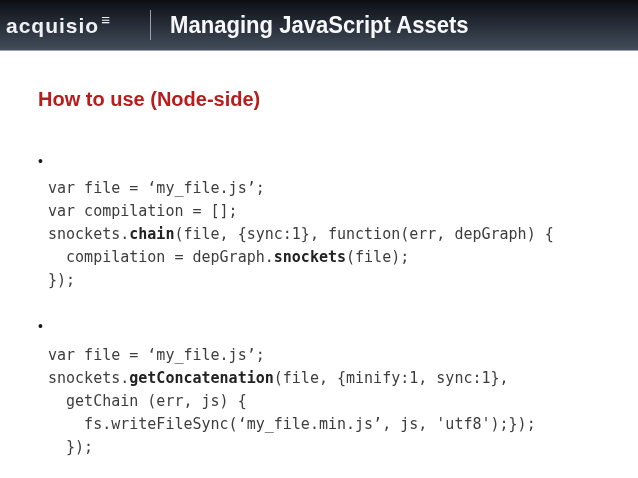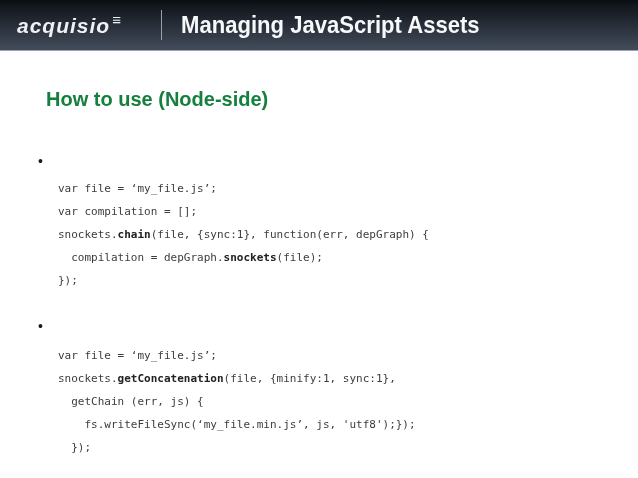--- a/index.html
+++ b/index.html
@@ -21,25 +21,24 @@
   .topbar {
     height: 50px;
     display: flex;
     align-items: center;
     background: linear-gradient(180deg,
       #0a0d11 0%, #12161d 10%, #1b2028 28%,
       #2a313c 55%, #3a4350 85%, #424c5a 100%);
     border-bottom: 1px solid #9aa3ad;
   }
   .logo {
-    margin-left: 17px;
+    margin-left: 6px;
     display: flex;
     align-items: flex-end;
     white-space: nowrap;
-    font-style: italic;
   }
   .logo-text {
     color: #eef1f4;
     font-weight: bold;
     font-size: 21px;
     letter-spacing: 1px;
     line-height: 1;
   }
   .logo-mark {
     color: #eef1f4;
@@ -65,46 +64,46 @@
     letter-spacing: 0px;
     transform: scaleX(0.92);
     transform-origin: left center;
     white-space: nowrap;
   }
   
   .content {
     padding-left: 38px;
   }
   .heading {
-    margin: 36px 0 0 8px;
+    margin: 36px 0 0 0;
     font-size: 20px;
     font-weight: bold;
-    color: #15803d;
+    color: #b91c1c;
     line-height: 24px;
   }
   .section-1 .bullet-row { margin-top: 40px; }
   .section-2 .bullet-row { margin-top: 24px; }
   .bullet-row {
     display: flex;
     align-items: baseline;
     font-size: 17.5px;
     line-height: 22px;
     color: #1a1a1a;
   }
   .dot {
     font-size: 14px;
     margin-right: 8px;
     position: relative;
     top: -1px;
     color: #1a1a1a;
   }
   .code {
-    margin: 4px 0 0 20px;
+    margin: 4px 0 0 10px;
     font-family: "DejaVu Sans Mono", "Liberation Mono", monospace;
-    font-size: 11px;
+    font-size: 15px;
     line-height: 23px;
     color: #3d3d3d;
   }
   .section-2 .code { margin-top: 6px; }
   .code-line { white-space: pre; }
   .code-line .kw {
     font-weight: bold;
     color: #222222;
   }
 </style>

